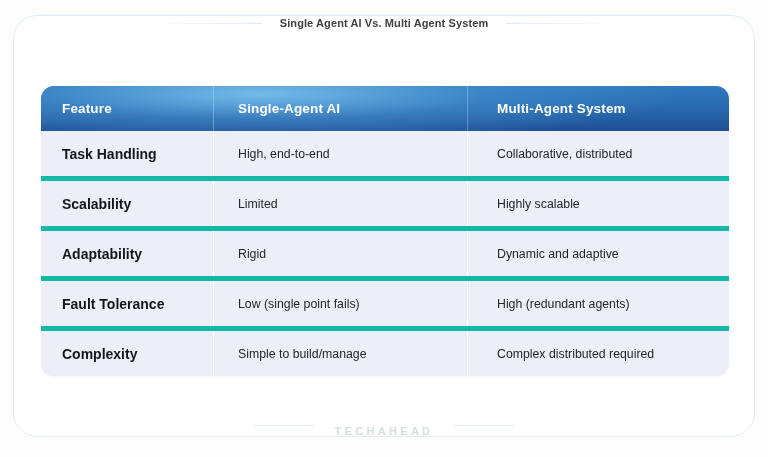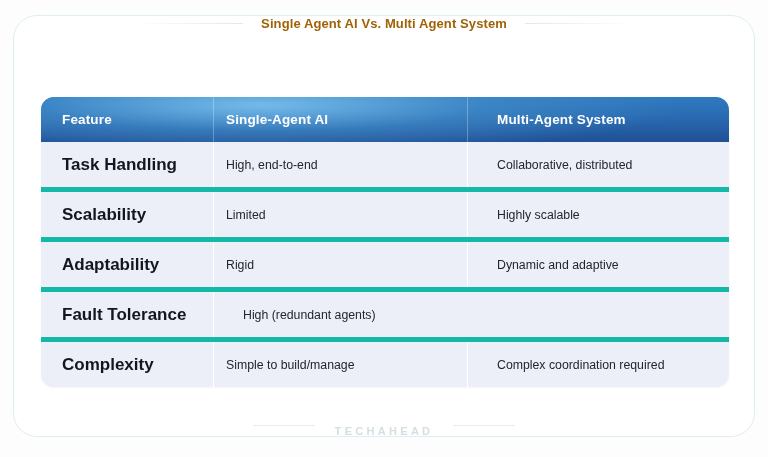--- a/index.html
+++ b/index.html
@@ -49,32 +49,32 @@
   .title-rule {
     height: 1px;
     width: 110px;
     background: linear-gradient(to right, rgba(220,232,240,0), #dde8f0);
     flex: none;
   }
   .title-rule.right {
     background: linear-gradient(to left, rgba(220,232,240,0), #dde8f0);
   }
   .title-text {
-    font-size: 13px;
-    font-weight: bold;
-    color: #a16207;
+    font-size: 11px;
+    font-weight: bold;
+    color: #404040;
     letter-spacing: 0.1px;
     white-space: nowrap;
   }
 
   
   .table {
     position: absolute;
     left: 41px;
-    top: 97px;
+    top: 86px;
     width: 688px;
     border-radius: 13px;
     overflow: hidden;
     background: #eceff8;
     box-shadow: 0 1px 2px rgba(40,60,100,0.05);
     text-align: center;
   }
 
   .thead {
     display: flex;
@@ -103,27 +103,27 @@
   .trow.first { border-top: none; }
 
   .cell {
     box-sizing: border-box;
     display: flex;
     align-items: center;
     font-size: 12.3px;
     color: #202430;
   }
   .c1 { width: 172px; padding-left: 21px; }
-  .c2 { width: 254px; padding-left: 12px; border-left: 1px solid #ffffff; }
+  .c2 { width: 254px; padding-left: 24px; border-left: 1px solid #ffffff; }
   .c3 { width: 262px; padding-left: 29px; border-left: 1px solid #ffffff; }
   .thead .c2, .thead .c3 { border-left: 1px solid rgba(255,255,255,0.28); }
 
   .feat {
     font-weight: bold;
-    font-size: 17px;
+    font-size: 14px;
     color: #14161d;
   }
   .val { color: #22262f; }
 
   
   .footer {
     position: absolute;
     left: 0;
     top: 425px;
     width: 768px;
@@ -180,27 +180,28 @@
     </div>
 
     <div class="trow">
       <div class="cell c1 feat">Adaptability</div>
       <div class="cell c2 val"> Rigid</div>
       <div class="cell c3 val">Dynamic and adaptive</div>
     </div>
 
     <div class="trow">
       <div class="cell c1 feat">Fault Tolerance</div>
+      <div class="cell c2 val">Low (single point fails)</div>
       <div class="cell c3 val">High (redundant agents)</div>
     </div>
 
     <div class="trow">
       <div class="cell c1 feat">Complexity</div>
       <div class="cell c2 val">Simple to build/manage</div>
-      <div class="cell c3 val">Complex coordination required</div>
+      <div class="cell c3 val">Complex distributed required</div>
     </div>
 
   </div>
 
   <div class="footer">
     <div class="foot-rule"></div>
     <div class="brand">TECHAHEAD</div>
     <div class="foot-rule"></div>
   </div>
 

